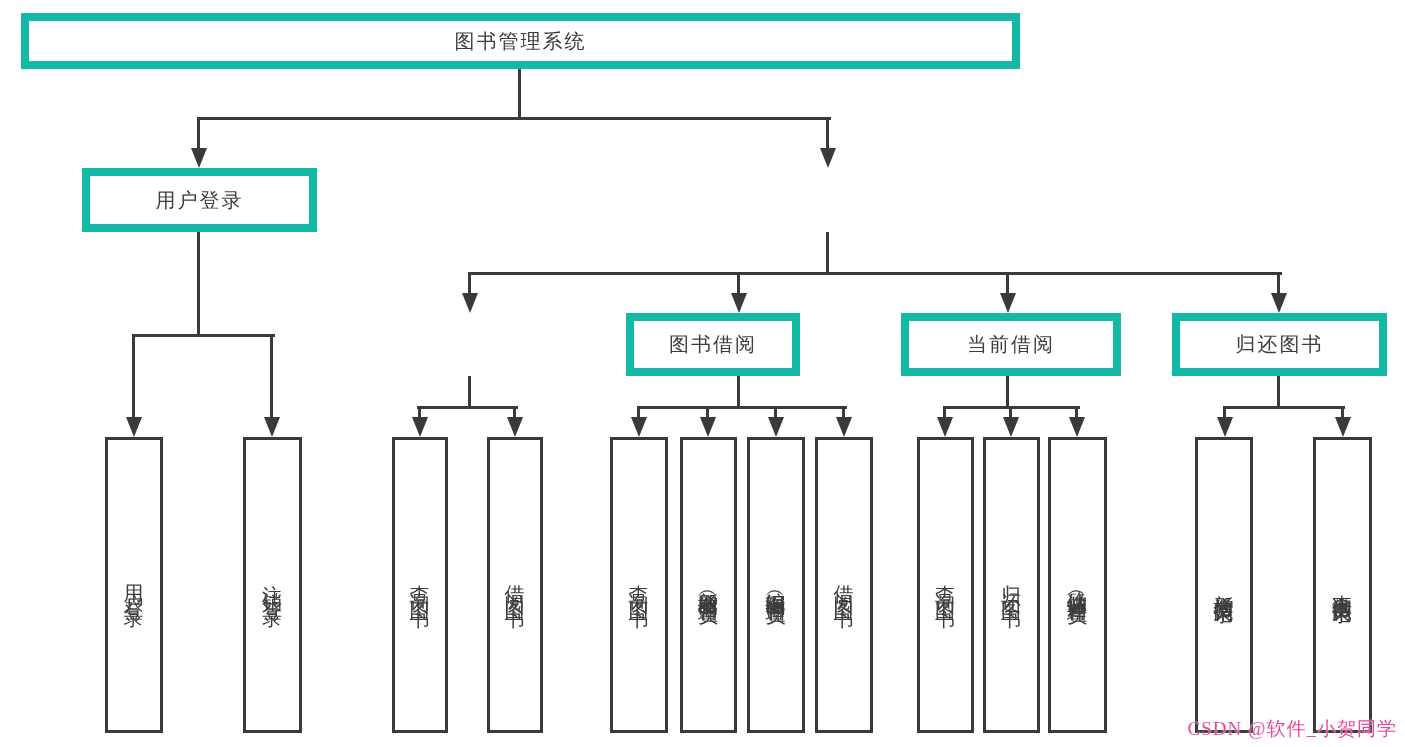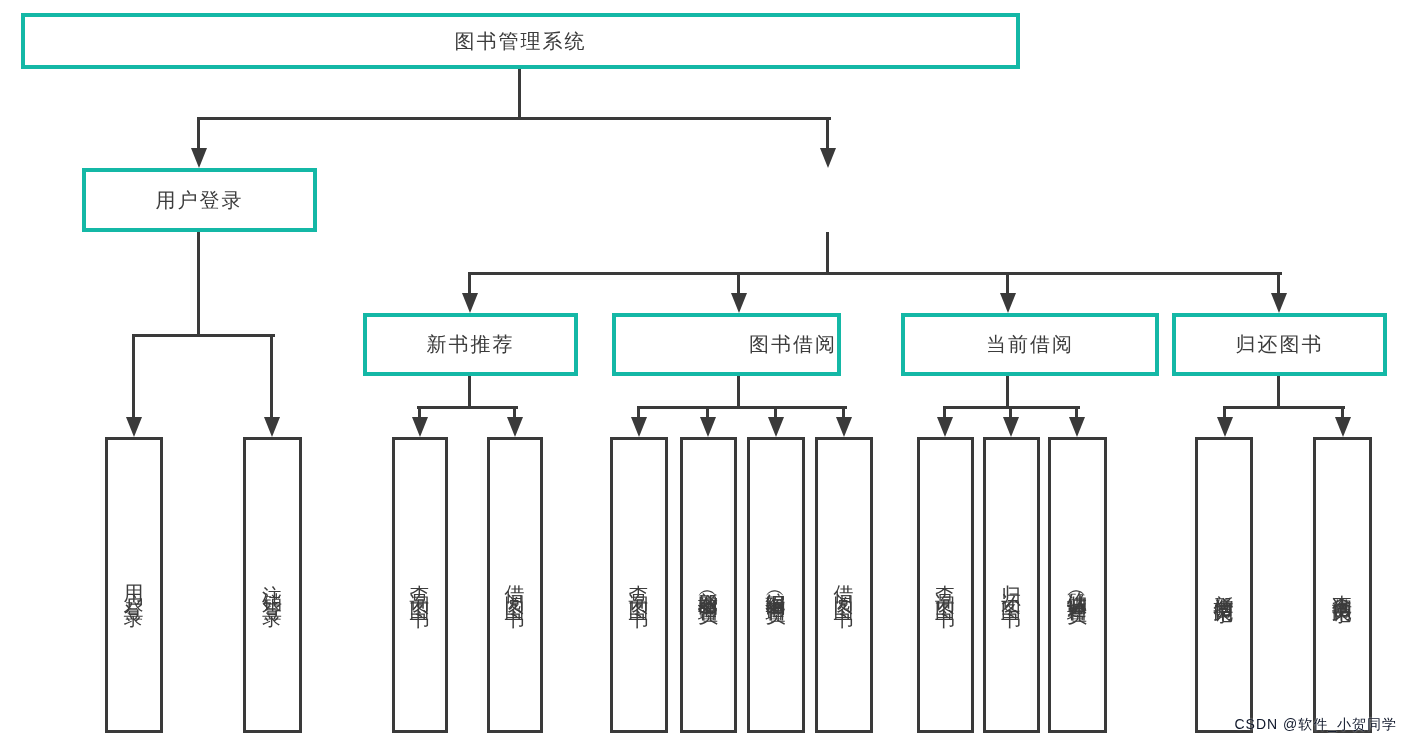--- a/index.html
+++ b/index.html
@@ -1,65 +1,62 @@
 <!DOCTYPE html>
 <html><head>
 <meta charset="utf-8">
 <style>
   html,body{margin:0;padding:0;background:#fff;}
   #canvas{
     position:relative;width:1405px;height:747px;background:#ffffff;overflow:hidden;
     font-family:"Liberation Sans","DejaVu Sans",sans-serif;color:#3c3c3c;
   }
   .hbox{
-    position:absolute;box-sizing:border-box;border:4px solid #14b8a6;background:#fff;
+    position:absolute;box-sizing:border-box;border:8px solid #14b8a6;background:#fff;
     display:flex;align-items:center;justify-content:center;
     font-size:20px;letter-spacing:2px;color:#3c3c3c;
   }
   .vbox{
     position:absolute;top:437px;height:296px;box-sizing:border-box;border:3px solid #3a3a3a;
     background:#fff;display:flex;align-items:center;justify-content:center;
   }
   .vt{
     writing-mode:vertical-rl;text-orientation:upright;white-space:nowrap;
     font-size:20px;line-height:1;letter-spacing:8px;color:#3c3c3c;
   }
   .vt.tight{letter-spacing:2px;}
   .hline{position:absolute;height:3px;background:#3a3a3a;}
   .vline{position:absolute;width:3px;background:#3a3a3a;}
   .arrow{
     position:absolute;width:0;height:0;
     border-left:8px solid transparent;border-right:8px solid transparent;
     border-top:20px solid #3a3a3a;
   }
   .watermark{
-    position:absolute;right:8px;top:716px;font-size:14px;letter-spacing:1px;
-    color:#0f172a;text-shadow:0 0 2px #ffffff;z-index:5;
+    position:absolute;right:8px;top:716px;font-size:19px;letter-spacing:1px;
+    color:#ec4899;text-shadow:0 0 2px #ffffff;z-index:5;font-family:Liberation Serif, serif;
   }
 </style>
 </head>
 <body>
 
 <div id="canvas">
 
   <div class="hbox" style="left:21px;top:13px;width:999px;height:56px;">
     <span>图书管理系统</span>
   </div>
 
   <div class="hbox" style="left:82px;top:168px;width:235px;height:64px;">
     <span>用户登录</span>
   </div>
 
-  <div class="hbox" style="left:363px;top:313px;width:215px;height:63px;">
-    <span>新书推荐</span>
-  </div>
-  <div class="hbox" style="left:612px;top:313px;width:229px;height:63px;justify-content:flex-end;">
+  <div class="hbox" style="left:626px;top:313px;width:174px;height:63px;">
     <span>图书借阅</span>
   </div>
-  <div class="hbox" style="left:901px;top:313px;width:258px;height:63px;">
+  <div class="hbox" style="left:901px;top:313px;width:220px;height:63px;">
     <span>当前借阅</span>
   </div>
   <div class="hbox" style="left:1172px;top:313px;width:215px;height:63px;">
     <span>归还图书</span>
   </div>
 
   <div class="vbox" style="left:105px;width:58px;">
     <span class="vt">用户登录</span>
   </div>
   <div class="vbox" style="left:243px;width:59px;">

